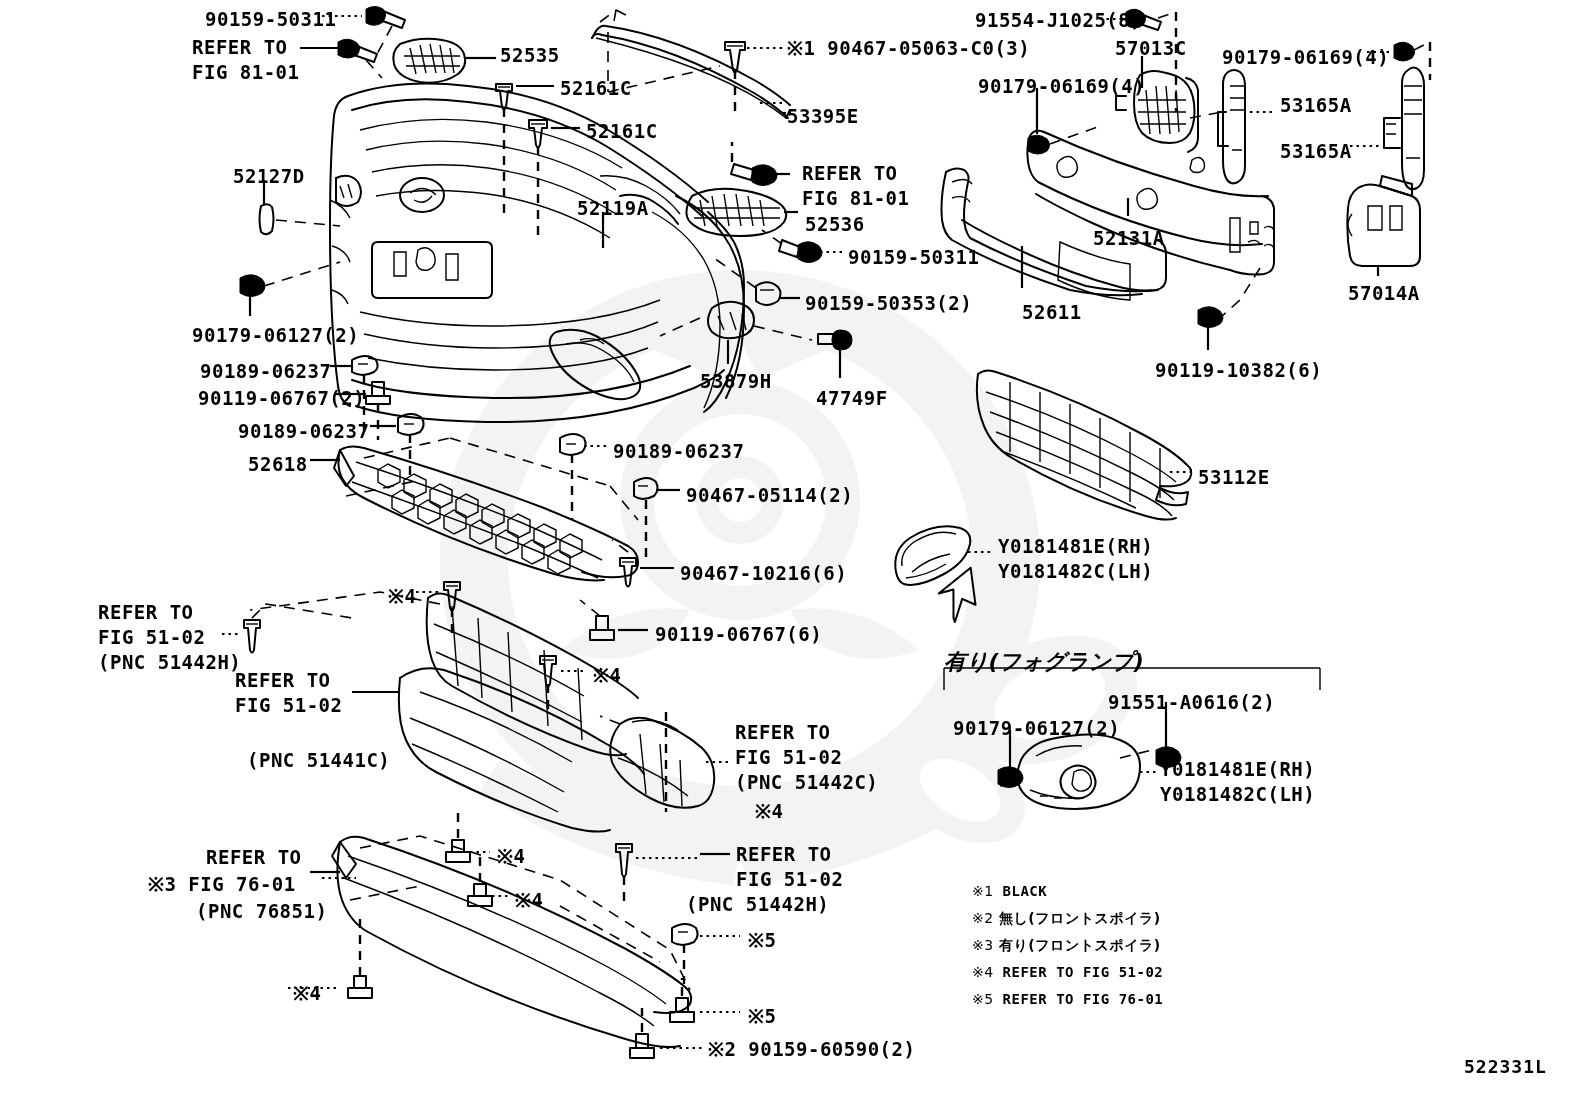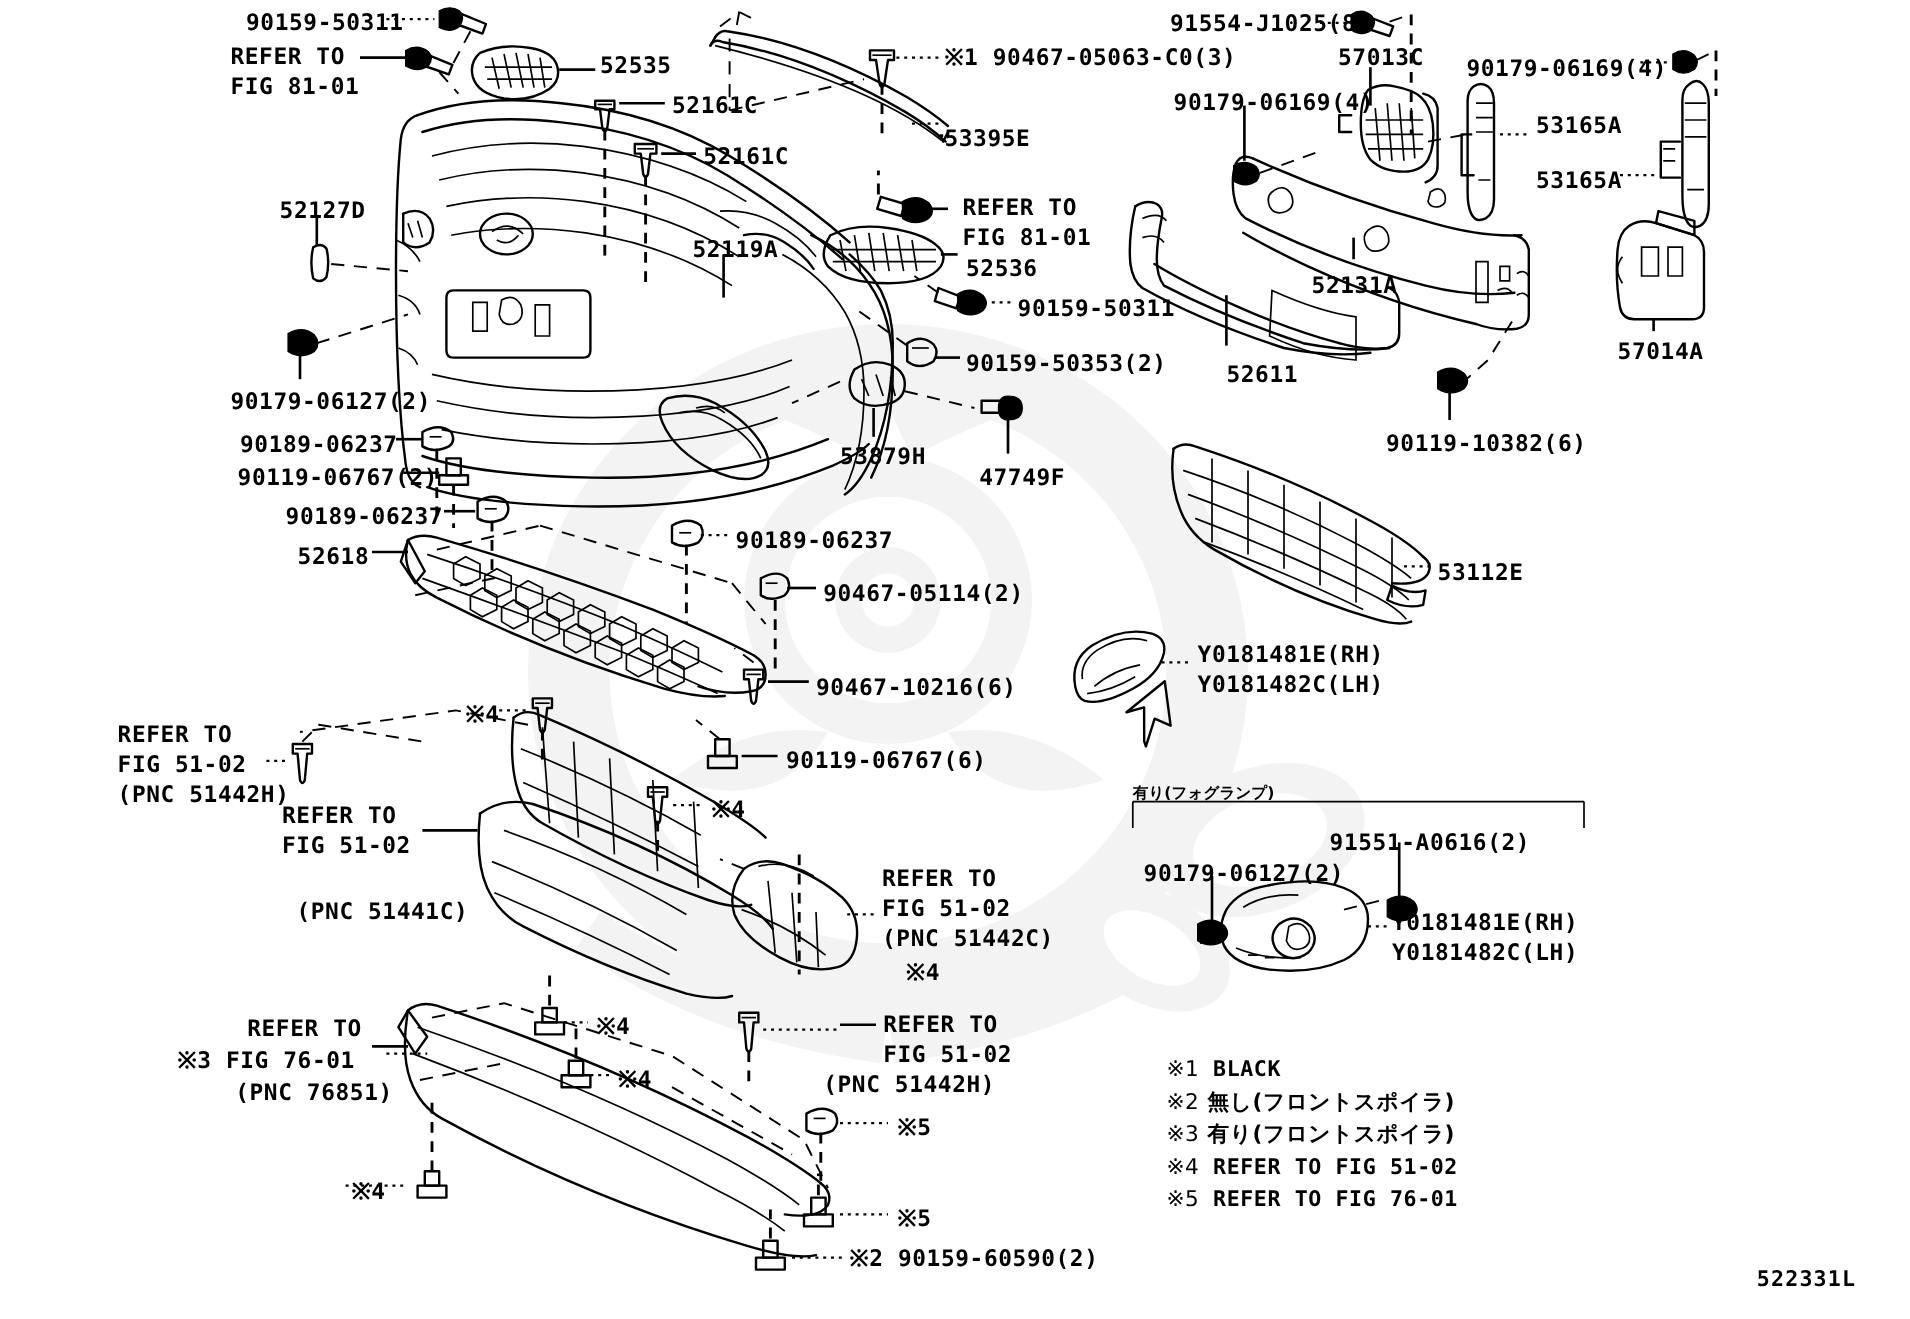--- a/index.html
+++ b/index.html
@@ -15,23 +15,23 @@
     font-family:"DejaVu Sans Mono","Liberation Mono",monospace;
     font-weight:bold;
     font-size:19px;
     letter-spacing:0.5px;
     white-space:pre;
     color:#000;
     line-height:25px;
   }
   .lbl.jp{
     font-family:"DejaVu Sans","Liberation Sans",sans-serif;
-    font-weight:bold;font-size:13px;letter-spacing:0px;
+    font-weight:bold;font-size:22px;letter-spacing:0px;font-style:italic;
   }
-  .lbl.note{font-size:18px;line-height:27px;}
+  .lbl.note{font-size:14px;line-height:27px;}
   .lbl.figid{font-size:18px;font-weight:bold;letter-spacing:1px;}
   .ast{font-family:"DejaVu Sans","Liberation Sans",sans-serif;font-weight:normal;}
 </style>
 </head>
 <body>
 
 <div id="stage">
 
 <svg id="art" viewBox="0 0 1592 1099">
   <defs>

